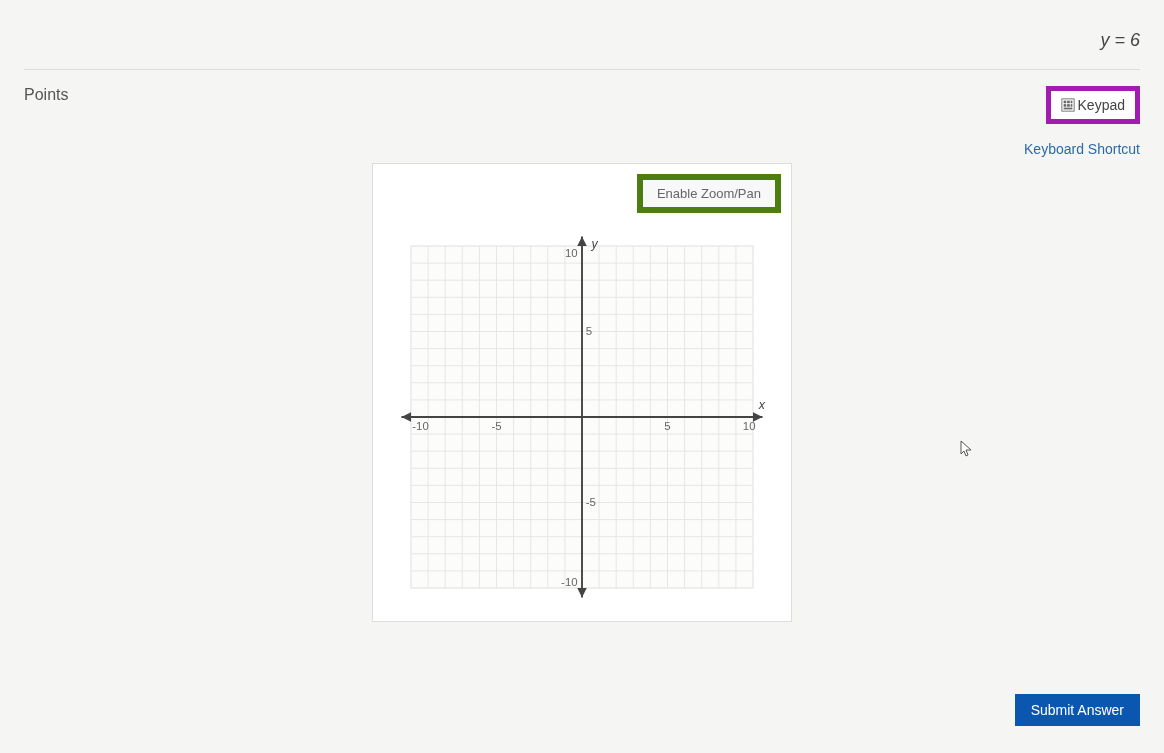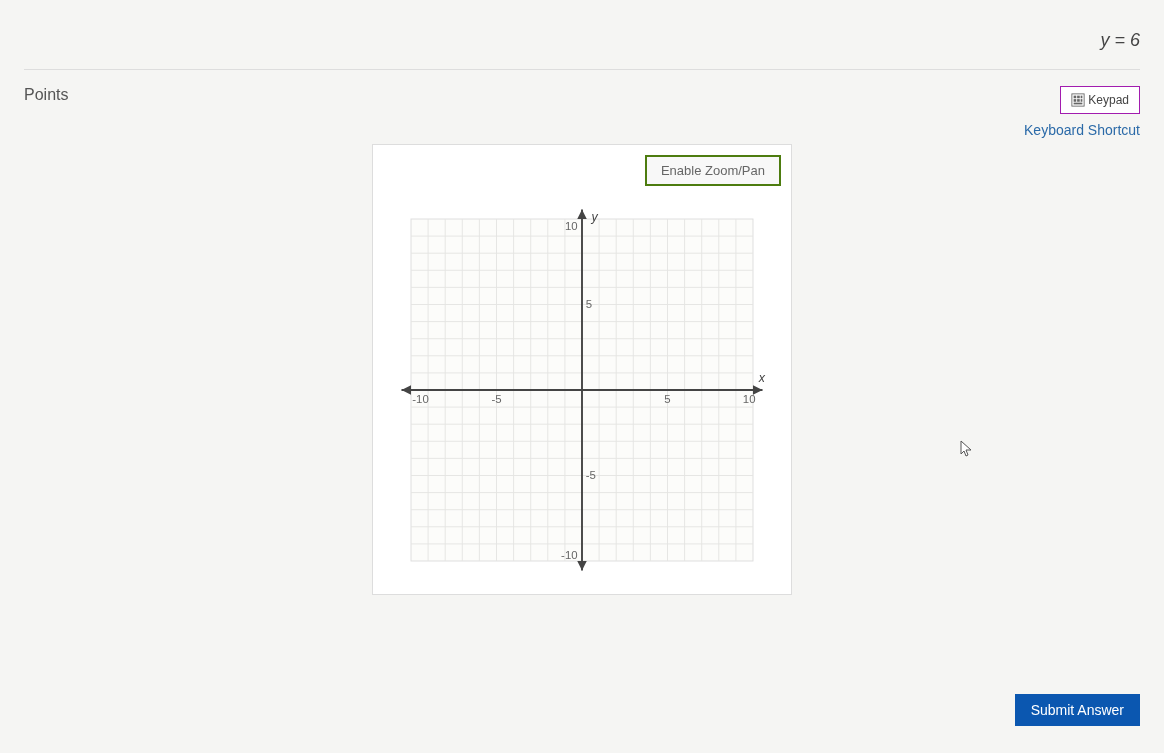--- a/index.html
+++ b/index.html
@@ -44,33 +44,33 @@
 }
 .right-tools {
   text-align: right;
   font-size: 14px;
   color: #2b6aa8;
 }
 .keypad-btn {
   display: inline-flex;
   align-items: center;
   gap: 3px;
-  border: 1px solid #a21caf;
+  border: 5px solid #a21caf;
   background: #fff;
   padding: 6px 10px;
   color: #444;
-  font-size: 12px;
+  font-size: 14px;
   cursor: pointer;
 }
 .keypad-icon {
   width: 14px; height: 14px;
   display: inline-block;
 }
 .shortcut-link {
-  margin-top: 8px;
+  margin-top: 17px;
   color: #2b6aa8;
   cursor: pointer;
 }
 .instructions {
   font-size: 15px;
   color: #555;
   line-height: 1.4;
   padding: 16px 0 12px 0;
 }
 .graph-area {
@@ -82,21 +82,21 @@
   border: 1px solid #ddd;
   background: #fff;
   padding: 10px;
 }
 .zoom-row {
   display: flex;
   justify-content: flex-end;
   padding-bottom: 8px;
 }
 .zoom-btn {
-  border: 2px solid #4d7c0f;
+  border: 6px solid #4d7c0f;
   background: #f8f8f8;
   color: #666;
   font-size: 13px;
   padding: 6px 14px;
   cursor: pointer;
 }
 .grid-wrap {
   display: flex;
   justify-content: center;
   padding: 6px 0 4px 0;

